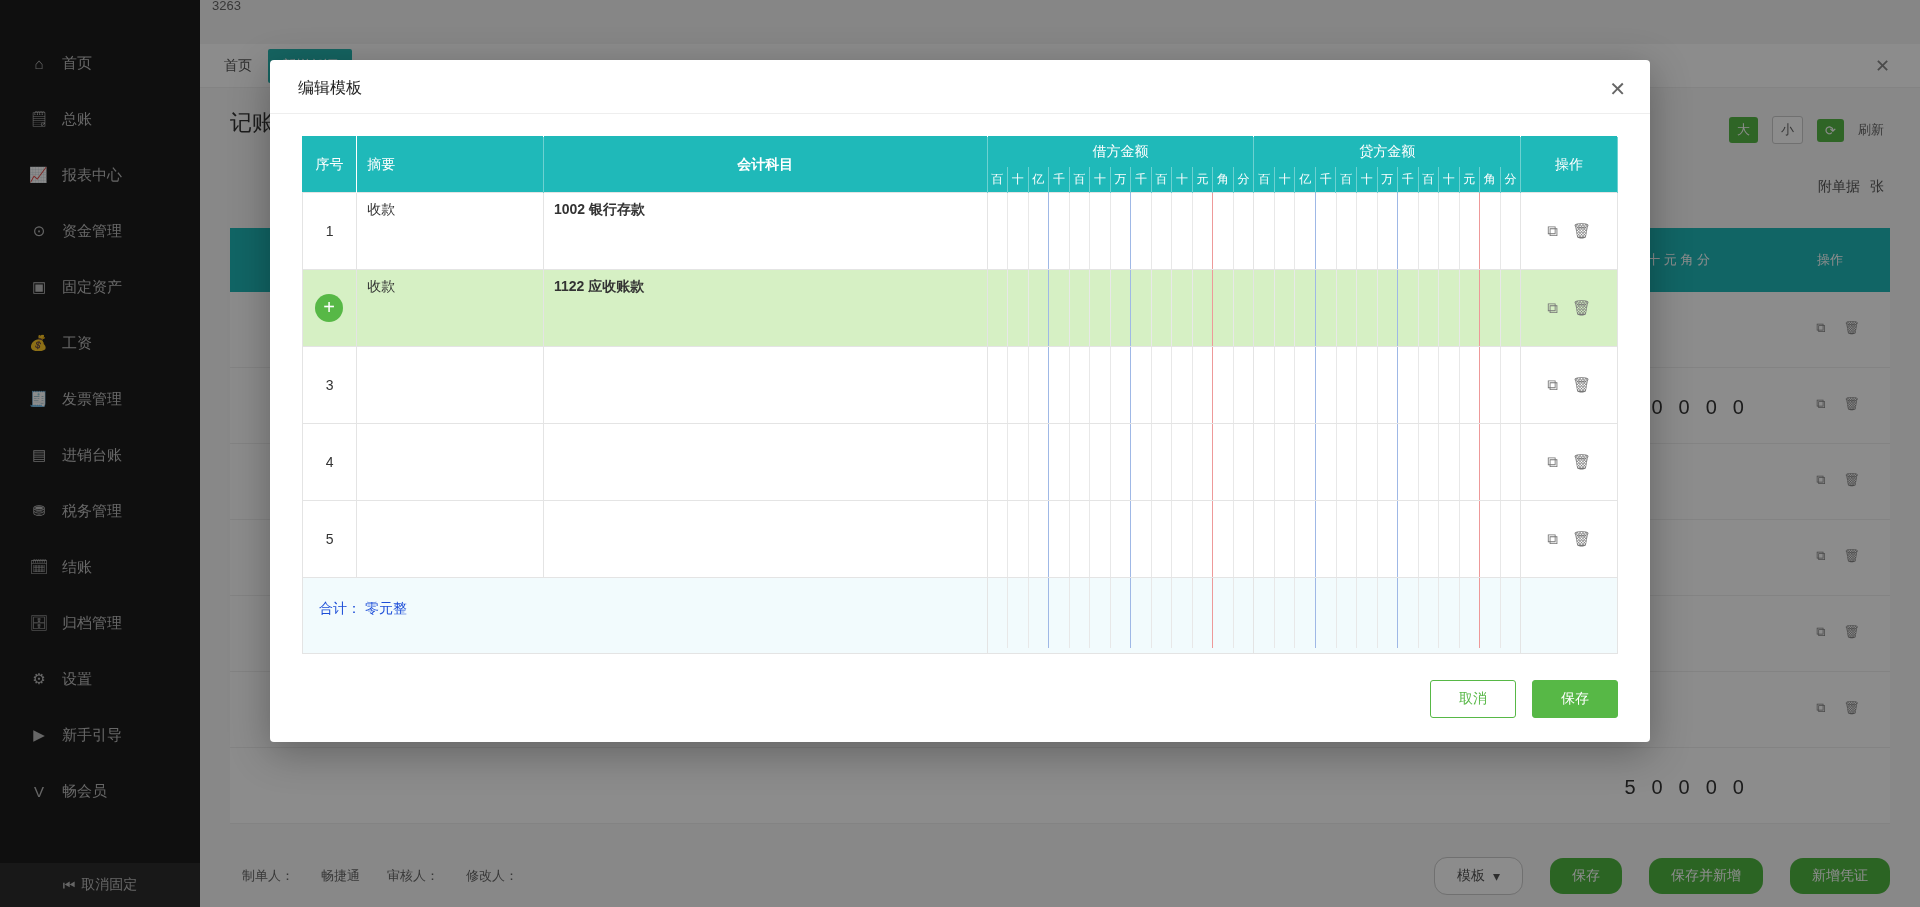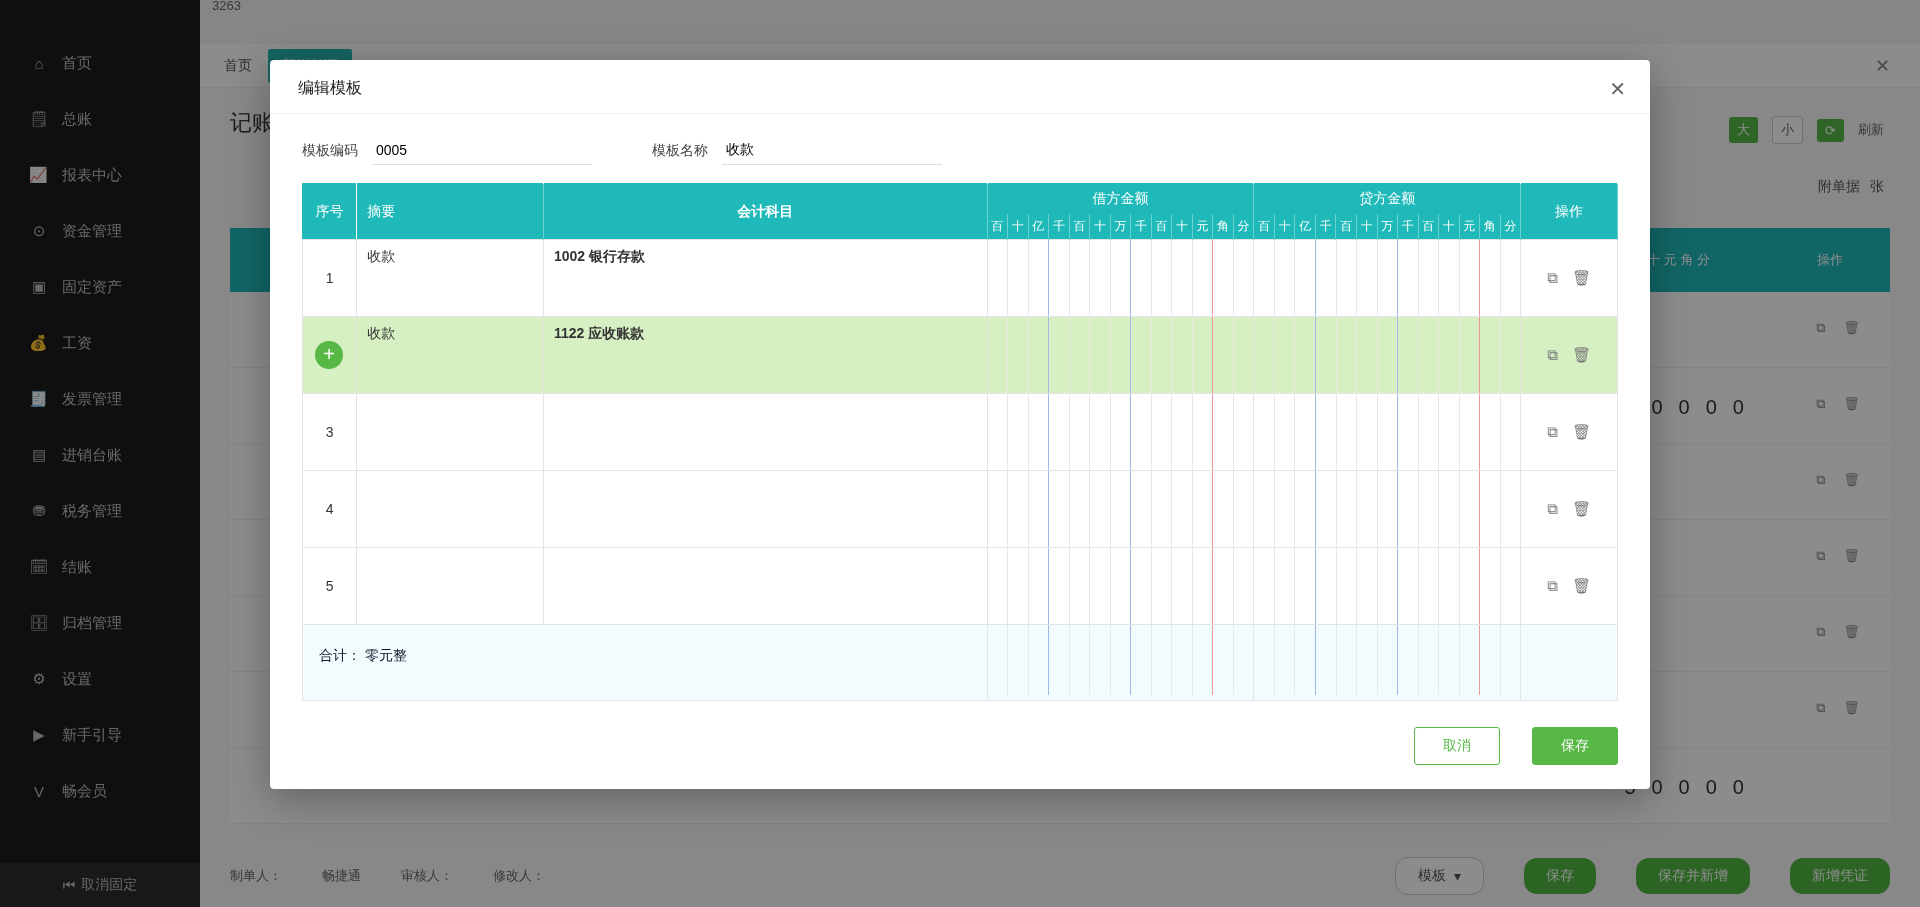--- a/index.html
+++ b/index.html
@@ -166,24 +166,24 @@
 .bg-table .row .icons {
   position:absolute;
   right: 30px; top: 28px;
   display:flex; gap: 18px;
   color:#888;
 }
 
 
 .bottom-bar {
   position:absolute;
-  left: 230px; right: 30px; bottom: 12px;
+  left: 242px; right: 30px; bottom: 12px;
   display:flex;
   align-items:center;
-  gap: 40px;
+  gap: 27px;
   font-size: 13px;
   color: #666;
 }
 .bottom-bar .spacer { flex: 1; }
 .bottom-bar .btn {
   padding: 9px 22px;
   border-radius: 13px;
   font-size: 14px;
 }
 .bottom-bar .btn-outline {
@@ -327,28 +327,28 @@
   font-size: 15px;
 }
 .row-icons span { cursor:pointer; }
 
 .total-row td {
   background: #f2fbfd !important;
   text-align: left;
   padding: 22px 16px;
   font-size: 15px;
   height: 70px;
-  color:#0f172a;
+  color:#1d4ed8;
 }
 
 .modal-footer {
   padding: 16px 32px 24px;
   display:flex;
   justify-content: flex-end;
-  gap: 32px;
+  gap: 16px;
 }
 .modal-footer .btn {
   padding: 9px 28px;
   border-radius: 3px;
   font-size: 14px;
   cursor:pointer;
 }
 .modal-footer .btn-cancel {
   border: 1px solid #57b846;
   color: #57b846;
@@ -523,30 +523,20 @@
   <span>3263</span>
 </div>
 
 <div class="overlay">
   <div class="modal">
     <div class="modal-header">
       <span class="title">编辑模板</span>
       <span class="close">✕</span>
     </div>
     <div class="modal-body">
-      <div class="form-row">
-        <div class="form-field">
-          <span>模板编码</span>
-          <input value="0005" style="">
-        </div>
-        <div class="form-field">
-          <span>模板名称</span>
-          <input value="收款" style="">
-        </div>
-      </div>
 
       <table class="tmpl-table">
         <thead>
           <tr>
             <th rowspan="2" class="col-seq">序号</th>
             <th rowspan="2" class="col-summary">摘要</th>
             <th rowspan="2" class="col-account" style="text-align:center;">会计科目</th>
             <th colspan="13">借方金额</th>
             <th colspan="13">贷方金额</th>
             <th rowspan="2" class="col-op">操作</th>

